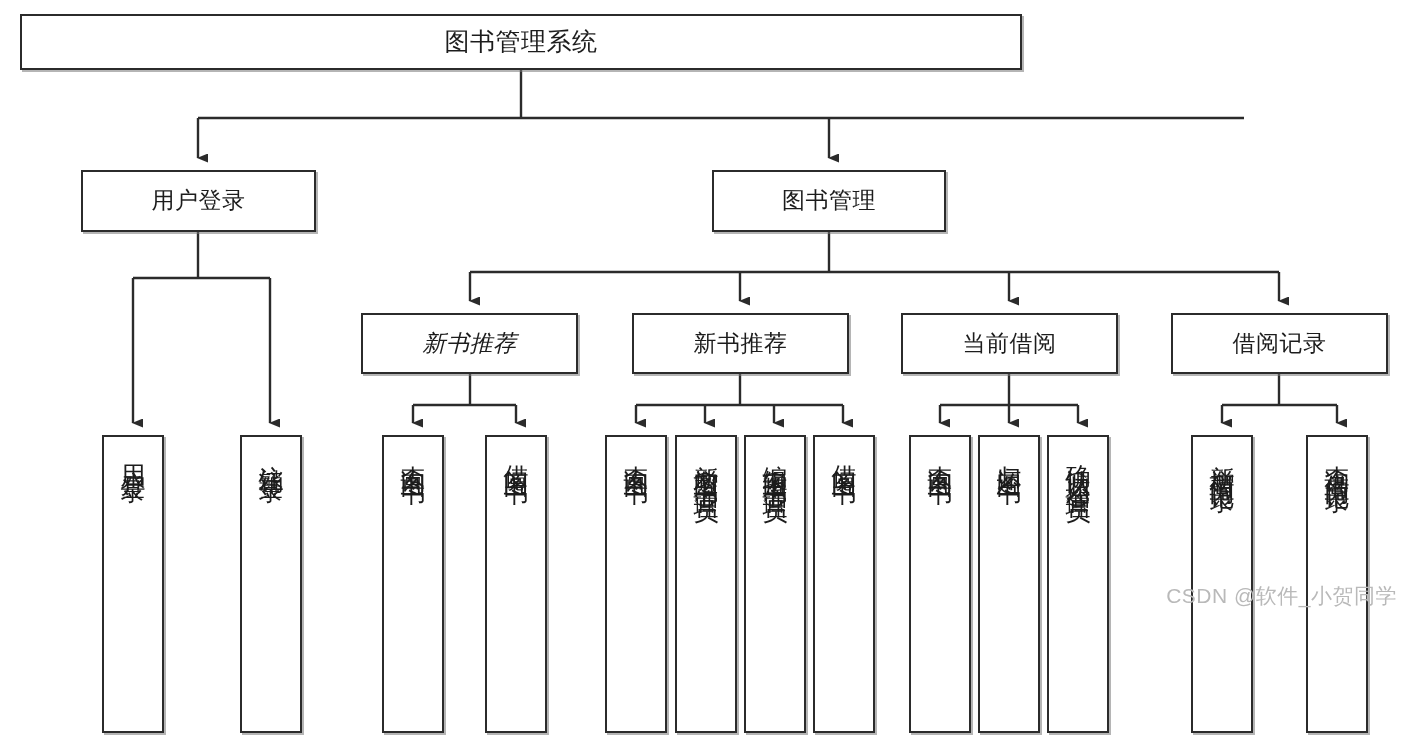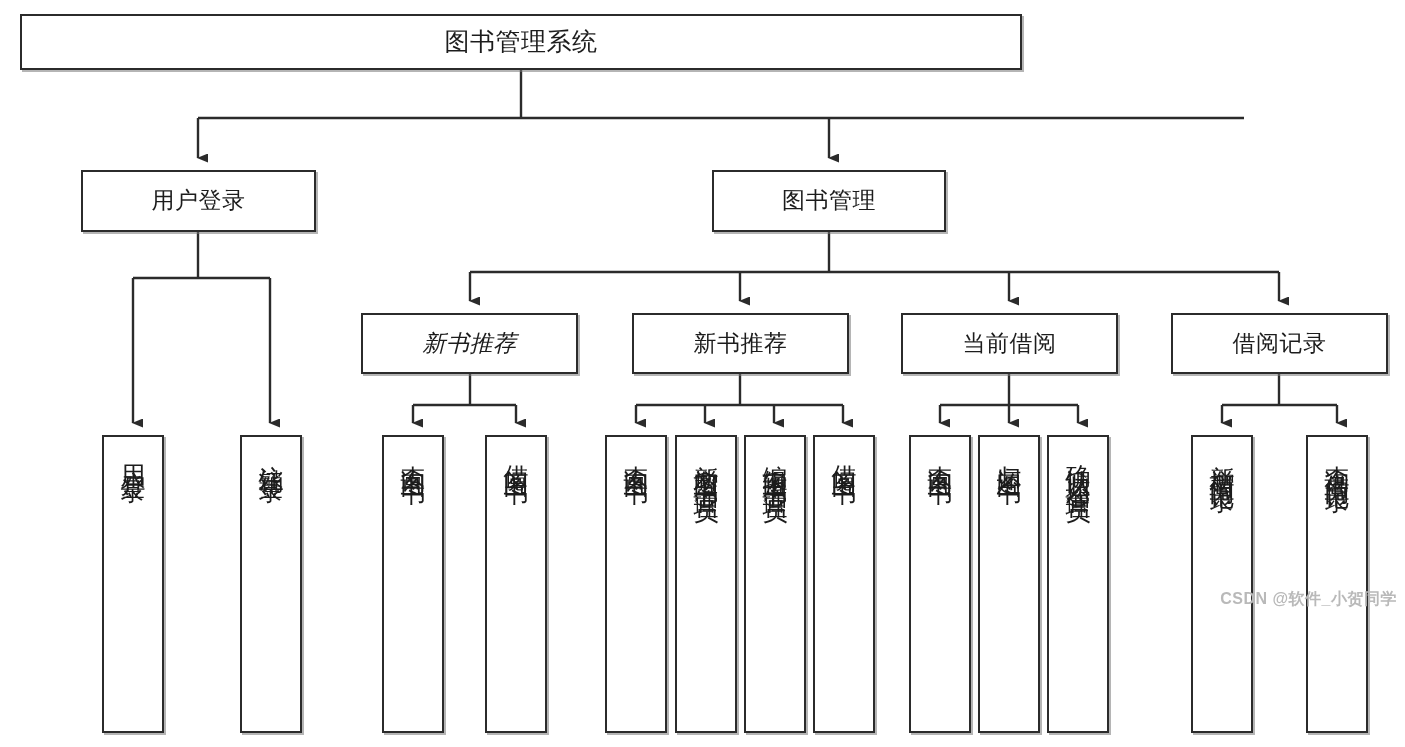--- a/index.html
+++ b/index.html
@@ -59,25 +59,24 @@
     writing-mode: vertical-rl;
     text-orientation: upright;
     letter-spacing: 5px;
     line-height: 1;
     white-space: nowrap;
   }
   .watermark {
     position: absolute;
     right: 8px;
     bottom: 4px;
-    font-size: 16px;
+    font-size: 21px;
     color: #b9b9b9;
     white-space: nowrap;
     letter-spacing: 0.5px;
-    font-weight: bold;
   }
 </style>
 </head>
 <body>
 
 <div id="diagram-root">
 
   <svg class="diagram-svg" viewBox="0 0 1405 747">
     <defs>
       <marker id="arrowhead" markerWidth="9" markerHeight="11" refX="4.5" refY="10" orient="auto" markerUnits="userSpaceOnUse">

